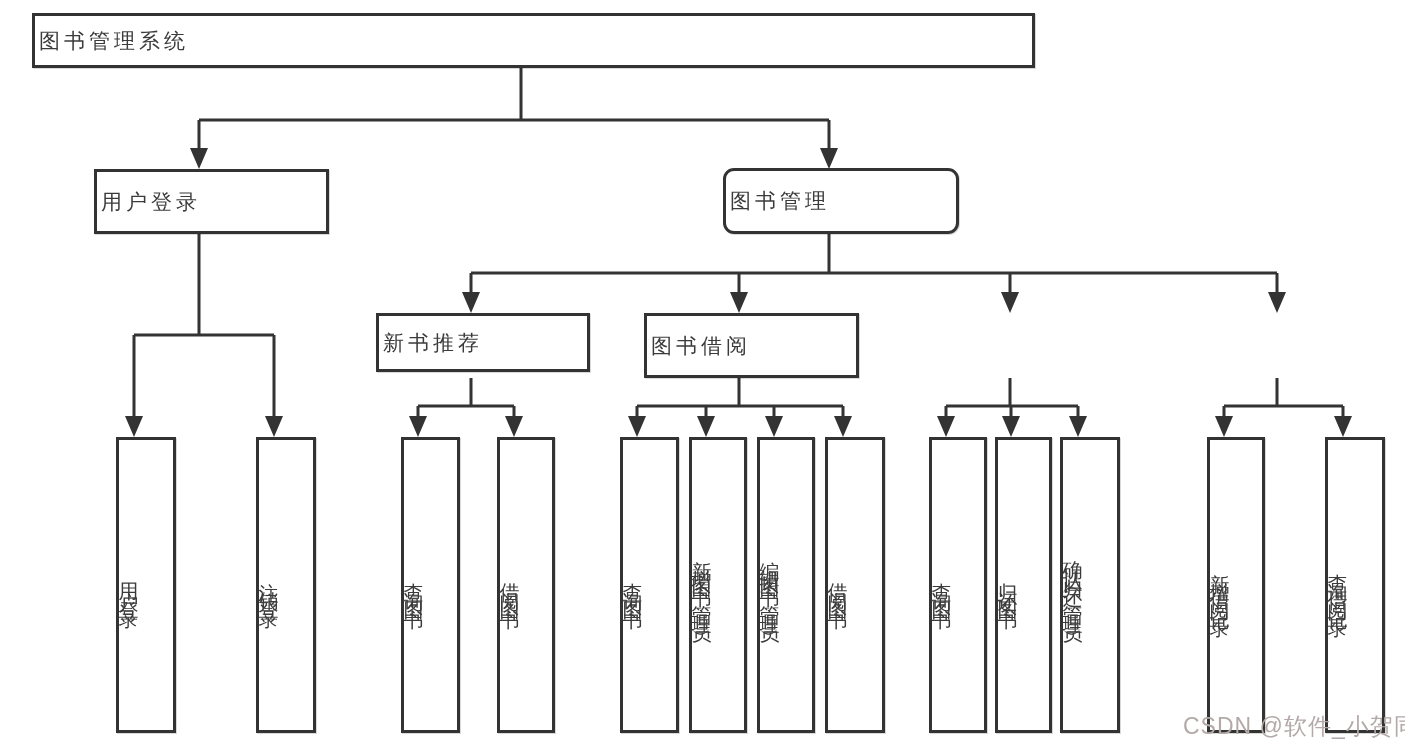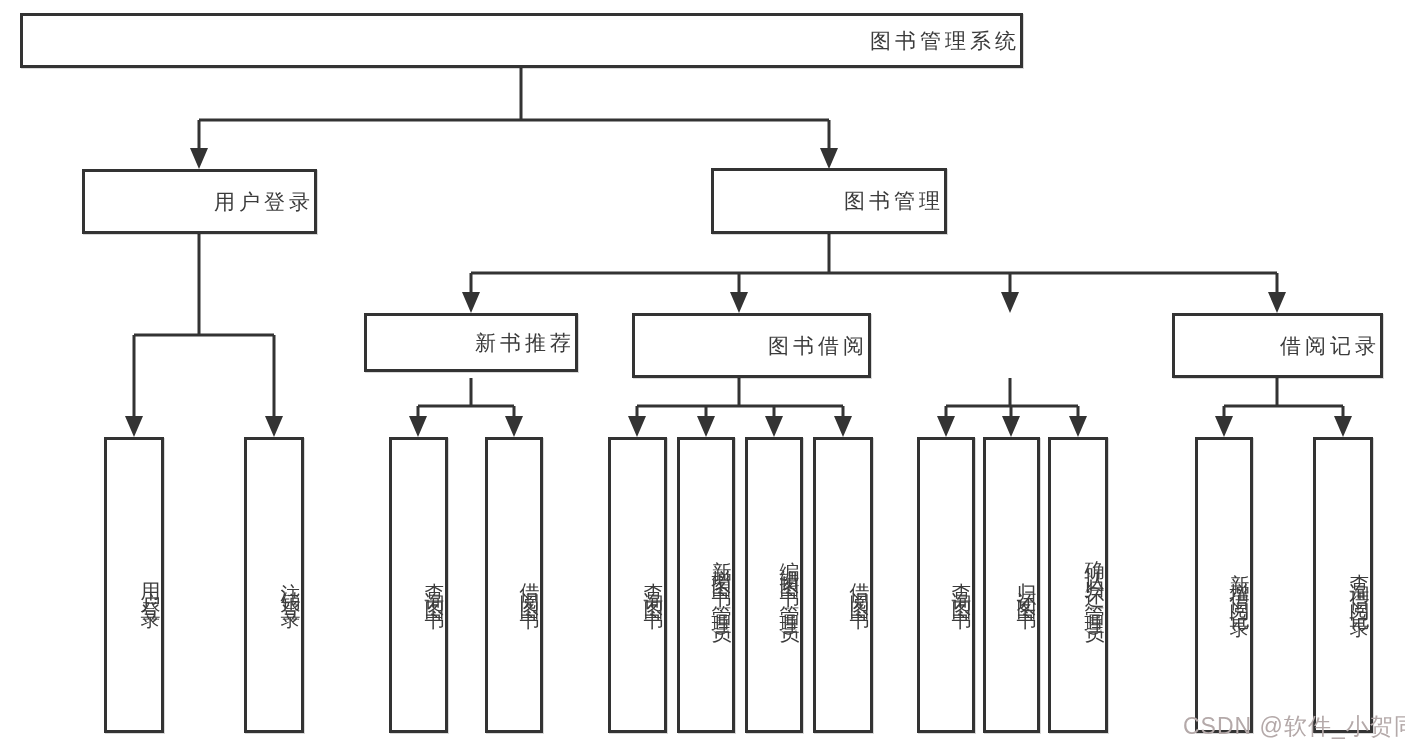--- a/index.html
+++ b/index.html
@@ -12,22 +12,23 @@
     overflow:hidden;
   }
   svg.connectors{position:absolute;left:0;top:0;width:1405px;height:747px;}
   .connectors .lines{fill:none;stroke:var(--line,#333333);stroke-width:3;}
   .connectors .arrowheads{fill:var(--line,#333333);stroke:none;}
   .node{
     position:absolute;
     box-sizing:border-box;
     background:var(--box-bg,#ffffff);
     border:3px solid var(--line,#333333);
-    display:flex;align-items:center;justify-content:flex-end;
+    display:flex;align-items:center;justify-content:flex-start;
     box-shadow:1px 1px 0 rgba(0,0,0,0.15);
+    margin-left:12px;
   }
   .node .lbl{
     font-size:21px;
     letter-spacing:4px;
     white-space:nowrap;
     text-indent:4px; 
   }
   .leaf .lbl{
     writing-mode:vertical-rl;
     text-orientation:mixed;
@@ -83,32 +84,29 @@
       M1334 416 L1352 416 L1343 437 Z"></path>
   </svg>
 
   <div class="node" style="left:20px;top:13px;width:1003px;height:55px;">
     <span class="lbl">图书管理系统</span>
   </div>
 
   <div class="node" style="left:82px;top:169px;width:235px;height:65px;">
     <span class="lbl">用户登录</span>
   </div>
-  <div class="node" style="left:711px;top:168px;width:236px;height:66px;">
+  <div class="node" style="left:711px;top:168px;width:236px;height:66px;border-radius:11px;">
     <span class="lbl">图书管理</span>
   </div>
 
   <div class="node" style="left:364px;top:313px;width:214px;height:59px;">
     <span class="lbl">新书推荐</span>
   </div>
-  <div class="node" style="left:632px;top:313px;width:239px;height:65px;">
+  <div class="node" style="left:632px;top:313px;width:215px;height:65px;">
     <span class="lbl">图书借阅</span>
-  </div>
-  <div class="node" style="left:1172px;top:313px;width:211px;height:65px;">
-    <span class="lbl">借阅记录</span>
   </div>
 
   <div class="node leaf" style="left:104px;top:437px;width:60px;height:296px;">
     <span class="lbl">用户登录</span>
   </div>
   <div class="node leaf" style="left:244px;top:437px;width:60px;height:296px;">
     <span class="lbl">注销登录</span>
   </div>
 
   <div class="node leaf" style="left:389px;top:437px;width:59px;height:296px;">

